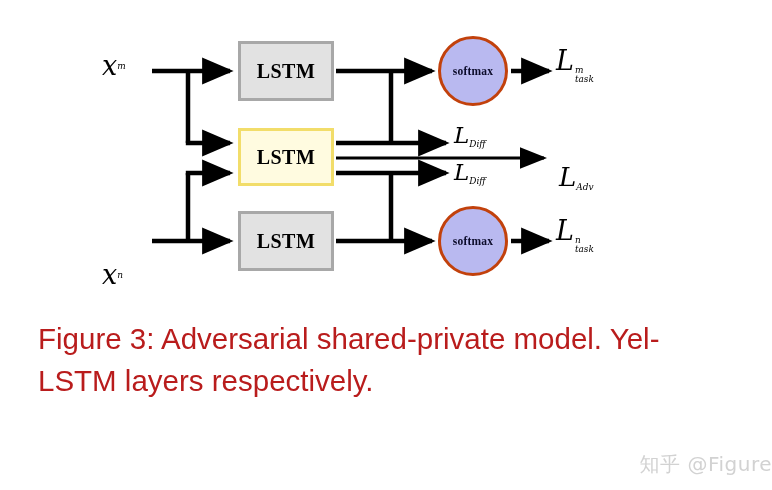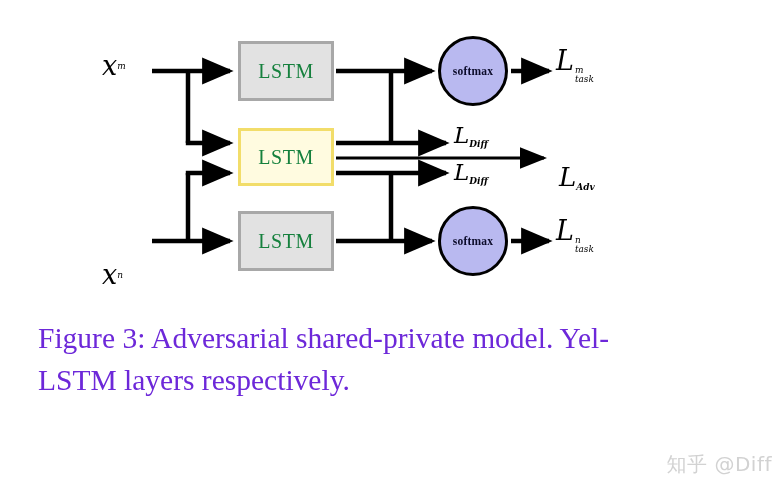--- a/index.html
+++ b/index.html
@@ -31,40 +31,40 @@
   }
 
   
   .node-box {
     position: absolute;
     box-sizing: border-box;
     display: flex;
     align-items: center;
     justify-content: center;
     font-family: "Liberation Serif", "DejaVu Serif", serif;
-    font-weight: normal;
+    font-weight: bold;
     letter-spacing: 0.5px;
-    color: #15803d;
+    color: #000000;
   }
   .node-box.private {
     background: #e2e2e2;
     border: 3px solid #a8a8a8;
     font-size: 20px;
   }
   .node-box.shared {
     background: #fffbe0;
     border: 3px solid #f2dd6a;
     font-size: 20px;
   }
   .node-circle {
     position: absolute;
     box-sizing: border-box;
     border-radius: 50%;
     background: #b9b9f0;
-    border: 3px solid #000000;
+    border: 3px solid #c2410c;
     display: flex;
     align-items: center;
     justify-content: center;
     font-family: "Liberation Serif", "DejaVu Serif", serif;
     font-weight: bold;
     font-size: 11.5px;
     color: #0b0b2a;
     letter-spacing: 0.2px;
   }
 
@@ -77,21 +77,21 @@
     white-space: nowrap;
     line-height: 1;
   }
   .math .base { font-size: 27px; font-style: italic; }
   .math sup, .math sub {
     font-size: 0.56em;
     font-style: italic;
     line-height: 0;
   }
   .math sup { vertical-align: super; }
-  .math sub { vertical-align: sub; font-weight: bold; }
+  .math sub { vertical-align: sub; }
   .math.stacked {
     display: inline-block;
   }
   .math.stacked .scripts {
     display: inline-flex;
     flex-direction: column;
     align-items: flex-start;
     vertical-align: -0.32em;
     font-size: 0.56em;
     line-height: 1.02;
@@ -100,24 +100,24 @@
   .math.loss-diff .base { font-size: 23px; }
   .math.loss-adv .base { font-size: 26px; }
   .math.input-var .base { font-size: 27px; }
 
   
   .caption {
     position: absolute;
     left: 22px;
     top: 318px;
     width: 730px;
-    font-family: Liberation Serif, serif;
+    font-family: Liberation Sans, sans-serif;
     font-size: 29.5px;
     line-height: 1.42;
-    color: #6d28d9;
+    color: #b91c1c;
     text-align: justify;
     text-justify: inter-word;
   }
   .caption .line { display: block; white-space: nowrap; }
 
   
   .watermark {
     position: absolute;
     right: 16px;
     bottom: 12px;
@@ -232,15 +232,15 @@
       <span>n</span>
       <span>task</span>
     </span>
   </div>
 
   <div class="caption">
     <span class="line">Figure 3: Adversarial shared-private model. Yel-</span>
     <span class="line">LSTM layers respectively.</span>
   </div>
 
-  <div class="watermark">知乎 @Diff</div>
+  <div class="watermark">知乎 @Figure</div>
 
 </div>
 
 </body></html>

